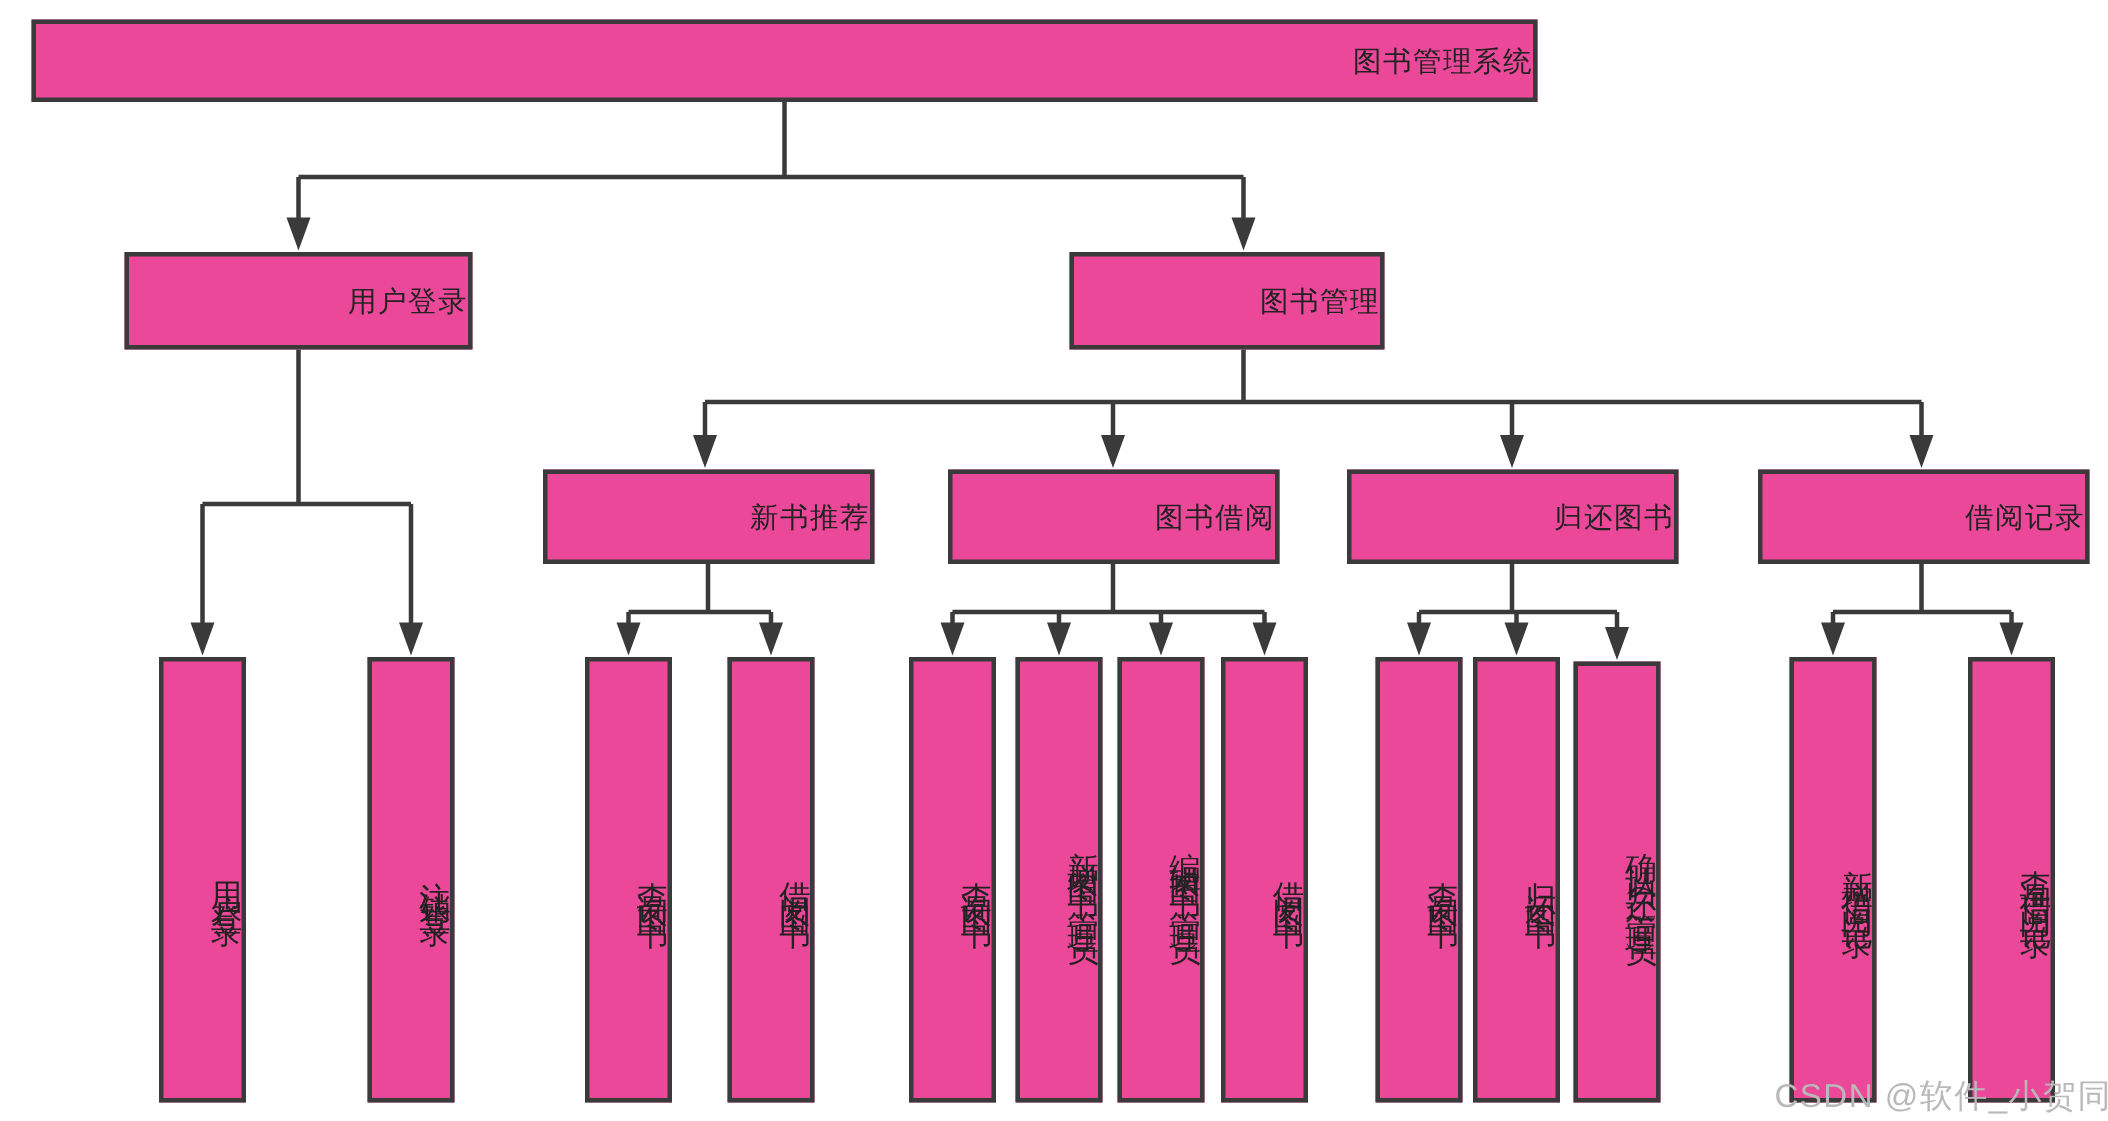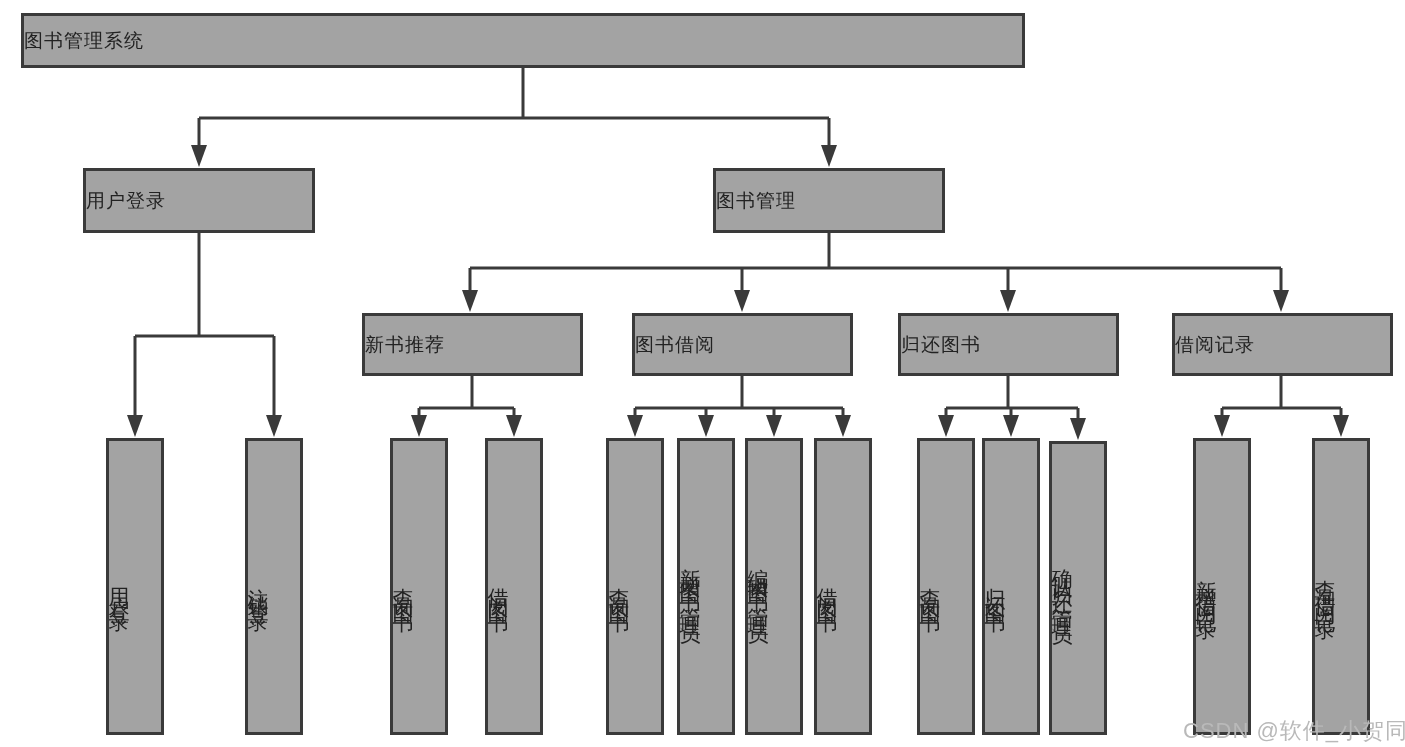--- a/index.html
+++ b/index.html
@@ -20,24 +20,24 @@
     left: 0;
     top: 0;
     width: 1405px;
     height: 747px;
     z-index: 1;
   }
   .hbox, .vbox {
     position: absolute;
     box-sizing: border-box;
     border: 3px solid #3a3a3a;
-    background: #a3a3a3;
+    background: #ec4899;
     display: flex;
     align-items: center;
-    justify-content: flex-start;
+    justify-content: flex-end;
     z-index: 2;
     color: #222222;
   }
   .hbox span {
     font-size: 19px;
     letter-spacing: 1px;
     white-space: nowrap;
   }
   .vbox span {
     writing-mode: vertical-rl;
@@ -103,21 +103,21 @@
     </g>
   </svg>
 
   <div class="hbox" style="left:21px; top:13px; width:1004px; height:55px;">
     <span>图书管理系统</span>
   </div>
 
   <div class="hbox" style="left:83px; top:168px; width:232px; height:65px;">
     <span>用户登录</span>
   </div>
-  <div class="hbox" style="left:713px; top:168px; width:232px; height:65px;">
+  <div class="hbox" style="left:713px; top:168px; width:210px; height:65px;">
     <span>图书管理</span>
   </div>
 
   <div class="hbox" style="left:632px; top:313px; width:221px; height:63px;">
     <span>图书借阅</span>
   </div>
   <div class="hbox" style="left:362px; top:313px; width:221px; height:63px;">
     <span>新书推荐</span>
   </div>
   <div class="hbox" style="left:898px; top:313px; width:221px; height:63px;">

